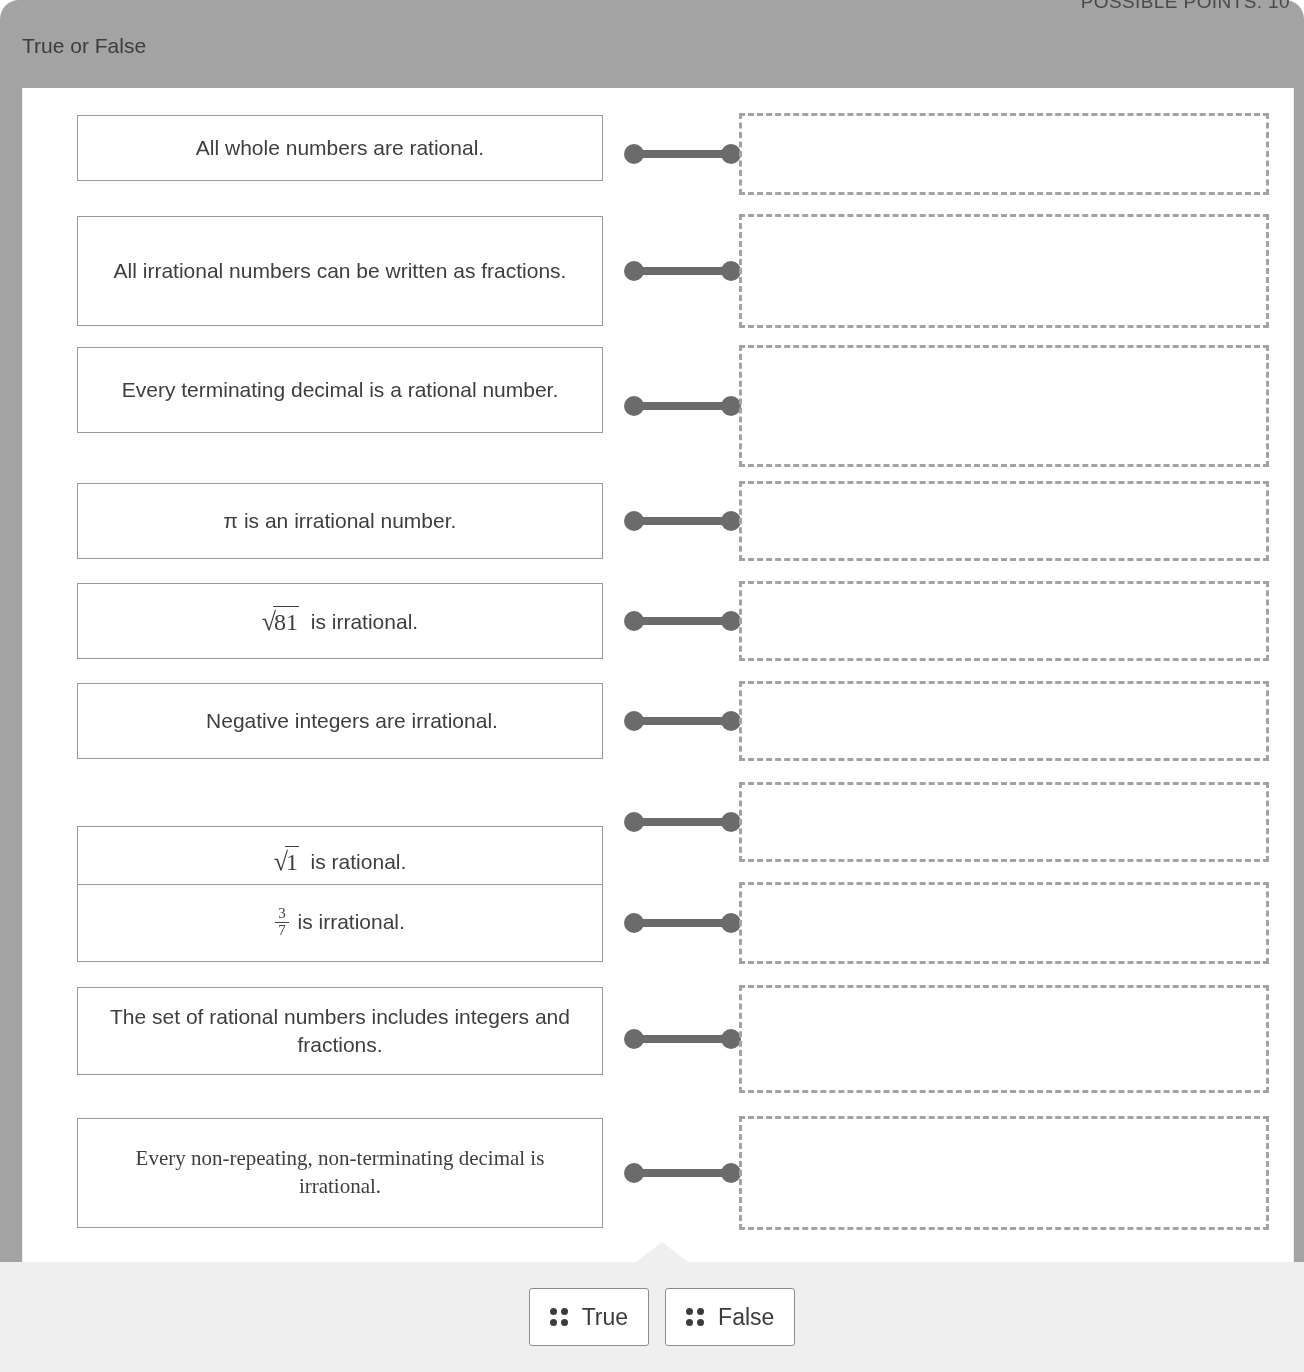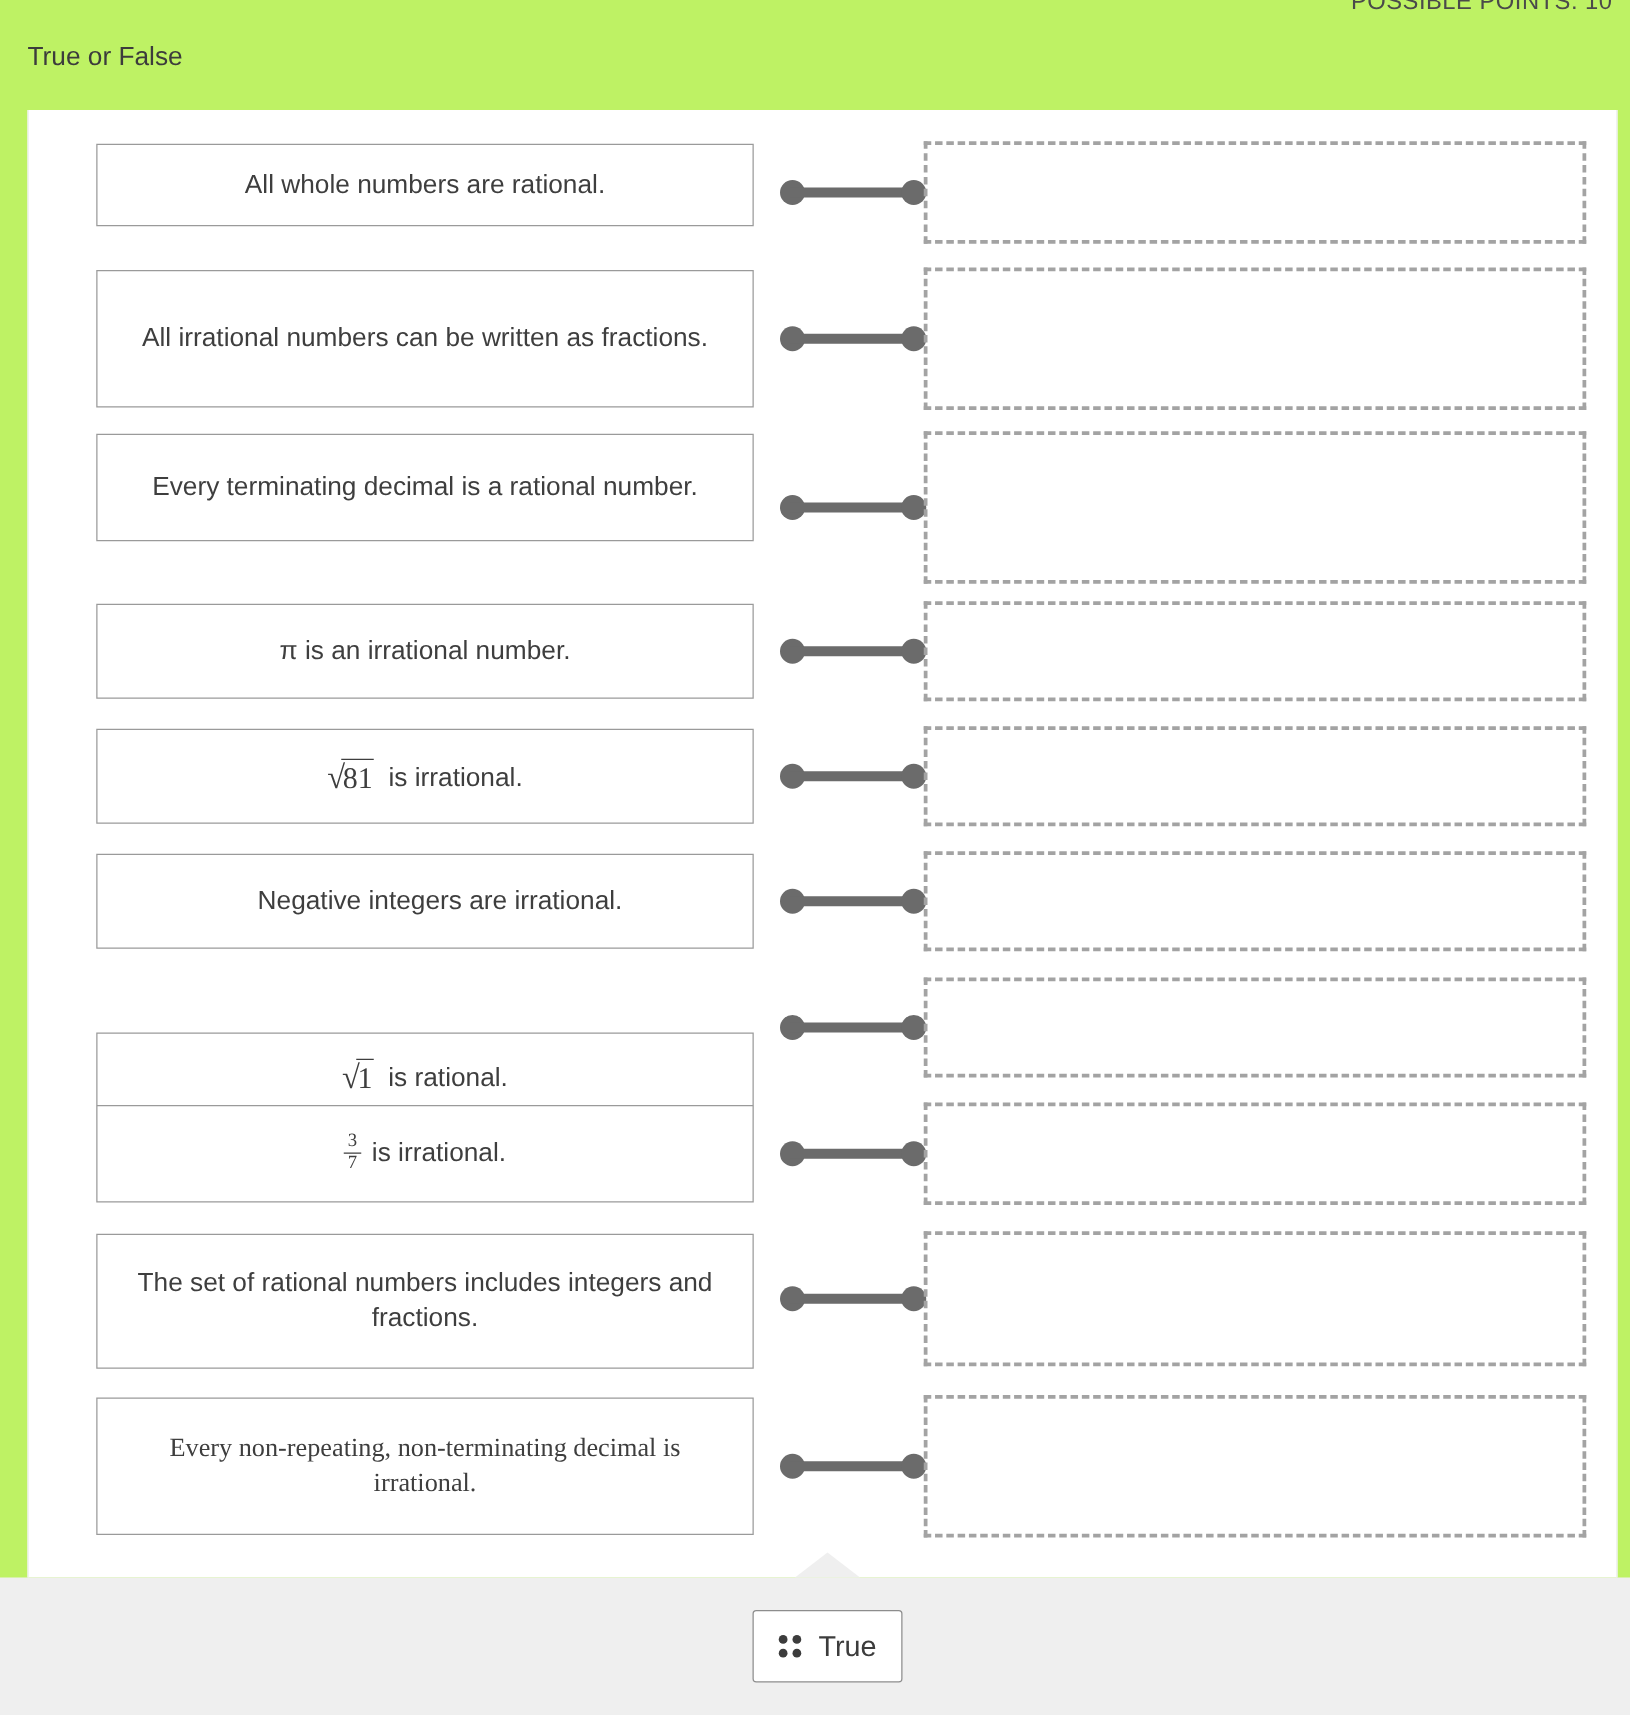--- a/index.html
+++ b/index.html
@@ -9,21 +9,22 @@
     height: 1372px;
     background: #ffffff;
     font-family: "Liberation Sans", sans-serif;
     overflow: hidden;
   }
 
   .page {
     position: relative;
     width: 1304px;
     height: 1372px;
-    background: #bef264;
+    background: #a3a3a3;
+    border-radius: 19px;
   }
 
   
   .points-meta {
     position: absolute;
     top: -9px;
     right: 14px;
     font-size: 19px;
     letter-spacing: 0.4px;
     color: #4a4a4a;
@@ -302,21 +303,21 @@
               </span><span> is irrational.</span></span>
           </div>
           <div class="connector" style="top: 825px;">
             <span class="knob left"></span>
             <span class="bar"></span>
             <span class="knob right"></span>
           </div>
           <div class="dropzone" style="top: 794px; height: 82px;"></div>
         </div>
         <div class="row">
-          <div class="statement" style="top: 899px; height: 108px;">
+          <div class="statement" style="top: 899px; height: 88px;">
             <span class="statement-text">The set of rational numbers includes integers and fractions.</span>
           </div>
           <div class="connector" style="top: 941px;">
             <span class="knob left"></span>
             <span class="bar"></span>
             <span class="knob right"></span>
           </div>
           <div class="dropzone" style="top: 897px; height: 108px;"></div>
         </div>
         <div class="row">
@@ -338,16 +339,25 @@
     <div class="tray-inner" id="tray-host">
         <div class="choice-chip">
           <span class="grip">
             <i></i>
             <i></i>
             <i></i>
             <i></i>
           </span>
           <span>True</span>
         </div>
+        <div class="choice-chip">
+          <span class="grip">
+            <i></i>
+            <i></i>
+            <i></i>
+            <i></i>
+          </span>
+          <span>False</span>
+        </div>
       </div>
   </div>
 
 </div>
 
 </body></html>

